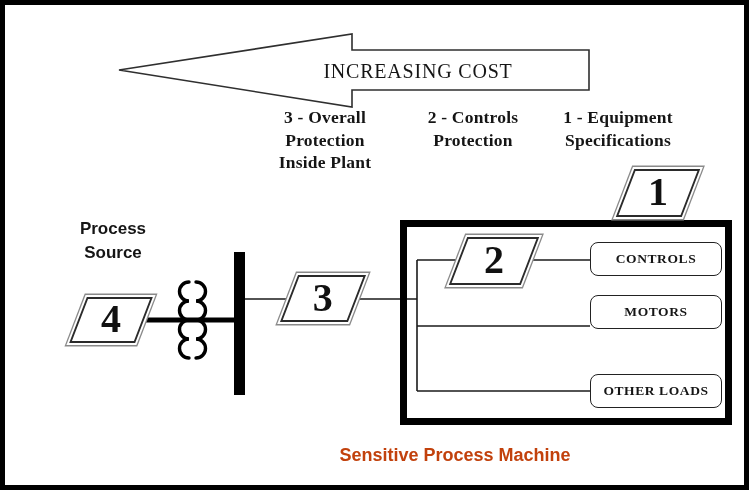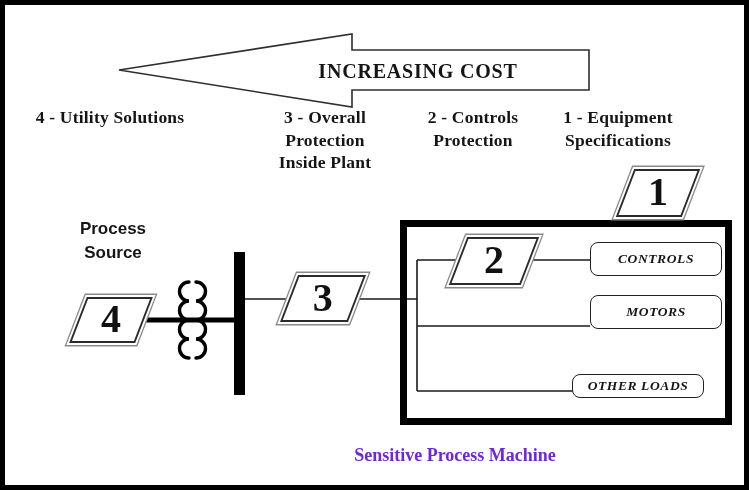--- a/index.html
+++ b/index.html
@@ -13,47 +13,47 @@
   .center{text-align:center;}
   svg.layer{position:absolute;left:0;top:0;width:749px;height:490px;}
 
   .level-label{
     font-family:"Liberation Serif","DejaVu Serif",serif;
     font-weight:bold;font-size:17.5px;line-height:22.5px;color:#151515;
     letter-spacing:.2px;
   }
   .arrow-label{
     font-family:"Liberation Serif","DejaVu Serif",serif;
-    font-weight:bold;font-size:20px;color:#151515;letter-spacing:.8px;
+    font-weight:normal;font-size:20px;color:#151515;letter-spacing:.8px;
   }
   .sans-label{
     font-family:"Liberation Sans","DejaVu Sans",sans-serif;
     font-weight:bold;font-size:17px;line-height:23px;color:#151515;
   }
   .machine-label{
-    font-family:Liberation Serif, serif;
-    font-weight:bold;font-size:18px;color:#6d28d9;
+    font-family:Liberation Sans, sans-serif;
+    font-weight:bold;font-size:18px;color:#c2410c;
   }
   .para{
     display:flex;align-items:center;justify-content:center;
     box-sizing:border-box;background:#fff;border:2px solid #2b2b2b;
     box-shadow:0 0 0 2px #fff,0 0 0 3.4px #8a8a8a;
     transform:skewX(-21deg);
   }
   .para .digit{
     transform:skewX(21deg);
     font-family:"Liberation Serif","DejaVu Serif",serif;
     font-weight:bold;font-size:40px;line-height:1;color:#111;
     padding-bottom:2px;
   }
   .load-box{
     box-sizing:border-box;border:1.6px solid #222;border-radius:8px;
     background:#fff;display:flex;align-items:center;justify-content:center;
     font-family:"Liberation Serif","DejaVu Serif",serif;
-    font-weight:bold;font-size:13.5px;letter-spacing:.6px;color:#151515;font-style:italic;
+    font-weight:bold;font-size:13.5px;letter-spacing:.6px;color:#151515;
   }
 </style>
 </head>
 <body>
 
 <div class="frame">
 
   <svg class="layer" viewBox="0 0 749 490">
 
     <polygon points="114,65 347,29 347,45 584,45 584,85 347,85 347,102" fill="#ffffff" stroke="#2f2f2f" stroke-width="1.6"></polygon>
@@ -72,21 +72,20 @@
     <path d="M412,255 V386" stroke="#1a1a1a" stroke-width="1.6" fill="none"></path>
     <path d="M412,255 H585" stroke="#1a1a1a" stroke-width="1.6" fill="none"></path>
     <path d="M412,321 H585" stroke="#1a1a1a" stroke-width="1.6" fill="none"></path>
     <path d="M412,386 H585" stroke="#1a1a1a" stroke-width="1.6" fill="none"></path>
 
     <rect x="398.5" y="218.5" width="325" height="198" fill="none" stroke="#000" stroke-width="7"></rect>
   </svg>
 
   <div class="abs arrow-label center" style="left:313px;top:55px;width:200px;">INCREASING COST</div>
 
-  <div class="abs level-label center ml" style="left:5px;top:101px;width:200px;">4 - Utility Solutions</div>
   <div class="abs level-label center ml" style="left:250px;top:101px;width:140px;">3 - Overall
 Protection
 Inside Plant</div>
   <div class="abs level-label center ml" style="left:398px;top:101px;width:140px;">2 - Controls
 Protection</div>
   <div class="abs level-label center ml" style="left:542px;top:101px;width:142px;">1 - Equipment
 Specifications</div>
 
   <div class="abs para" style="left:620px;top:164px;width:66px;height:48px;">
     <span class="digit">1</span>
@@ -99,17 +98,17 @@
   </div>
   <div class="abs para" style="left:73px;top:292px;width:66px;height:46px;">
     <span class="digit">4</span>
   </div>
 
   <div class="abs sans-label center ml" style="left:48px;top:212px;width:120px;line-height:24px;">Process
 Source</div>
 
   <div class="abs load-box" style="left:585px;top:237px;width:132px;height:34px;">CONTROLS</div>
   <div class="abs load-box" style="left:585px;top:290px;width:132px;height:34px;">MOTORS</div>
-  <div class="abs load-box" style="left:567px;top:369px;width:132px;height:24px;">OTHER LOADS</div>
+  <div class="abs load-box" style="left:585px;top:369px;width:132px;height:34px;">OTHER LOADS</div>
 
   <div class="abs machine-label center" style="left:300px;top:440px;width:300px;">Sensitive Process Machine</div>
 
 </div>
 
 </body></html>

